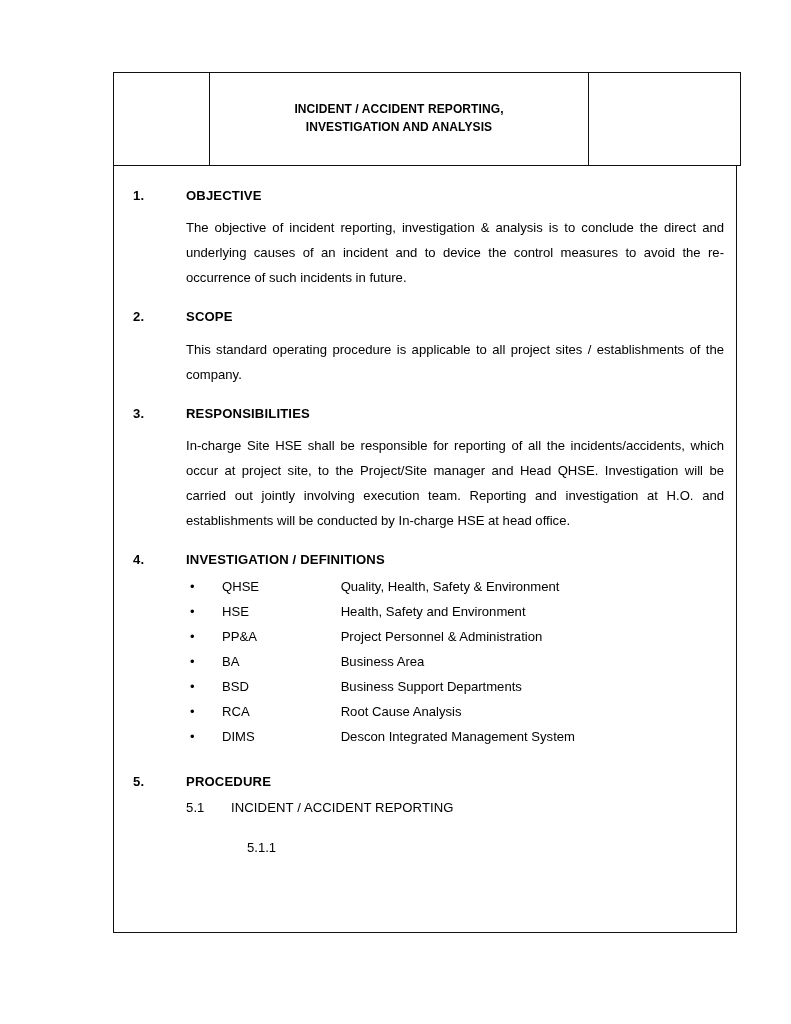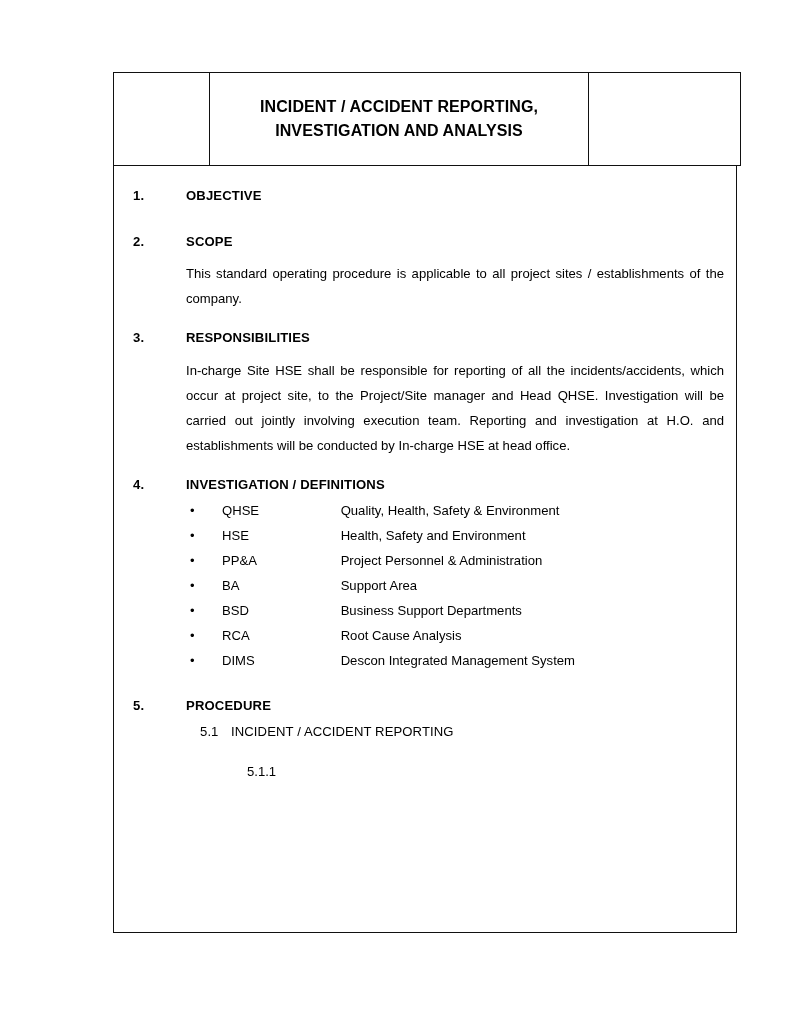--- a/index.html
+++ b/index.html
@@ -40,21 +40,21 @@
   #header-table td {
     border: 1.4px solid #111111;
     padding: 0;
     vertical-align: middle;
   }
   .hdr-cell-left  { width: 95px; }
   .hdr-cell-mid   { width: 378px; text-align: center; }
   .hdr-cell-right { width: 151px; }
 
   .doc-title {
-    font-size: 16px;
+    font-size: 12px;
     font-weight: bold;
     line-height: 1.48;
     letter-spacing: 0.1px;
     padding: 0 6px;
   }
   .doc-title .tline { display: block; white-space: nowrap; }
 
   
   #body-box {
     position: absolute;
@@ -139,21 +139,20 @@
     padding-left: 99px;
     font-size: 13.1px;
     line-height: 1.0;
     margin-bottom: 21px;
     letter-spacing: 0.1px;
   }
   .sub-51 .sub-num {
     position: absolute;
     left: 54px;
     top: 0;
-    margin-left: 14px;
   }
 
   .sub-511 {
     position: relative;
     padding-left: 144px;
     font-size: 13.1px;
     line-height: 1.92;
     text-align: justify;
     text-justify: inter-word;
   }
@@ -186,20 +185,21 @@
     </table>
 
   <div id="body-box">
     <div id="body-inner">
 
       <div class="section">
         <div class="sec-head">
           <span class="sec-num">1.</span>
           <span>OBJECTIVE</span>
         </div>
+        <p class="sec-body">The objective of incident reporting, investigation &amp; analysis is to conclude the direct and underlying causes of an incident and to device the control measures to avoid the re-occurrence of such incidents in future.</p>
       </div>
 
       <div class="spacer-20"></div>
 
       <div class="section">
         <div class="sec-head">
           <span class="sec-num">2.</span>
           <span>SCOPE</span>
         </div>
         <p class="sec-body">This standard operating procedure is applicable to all project sites / establishments of the company.</p>
@@ -235,21 +235,21 @@
             <span class="defn">Health, Safety and Environment</span>
           </li>
           <li>
             <span class="bullet">•</span>
             <span class="abbr">PP&amp;A</span>
             <span class="defn">Project Personnel &amp; Administration</span>
           </li>
           <li>
             <span class="bullet">•</span>
             <span class="abbr">BA</span>
-            <span class="defn">Support Area</span>
+            <span class="defn">Business Area</span>
           </li>
           <li>
             <span class="bullet">•</span>
             <span class="abbr">BSD</span>
             <span class="defn">Business Support Departments</span>
           </li>
           <li>
             <span class="bullet">•</span>
             <span class="abbr">RCA</span>
             <span class="defn">Root Cause Analysis</span>

